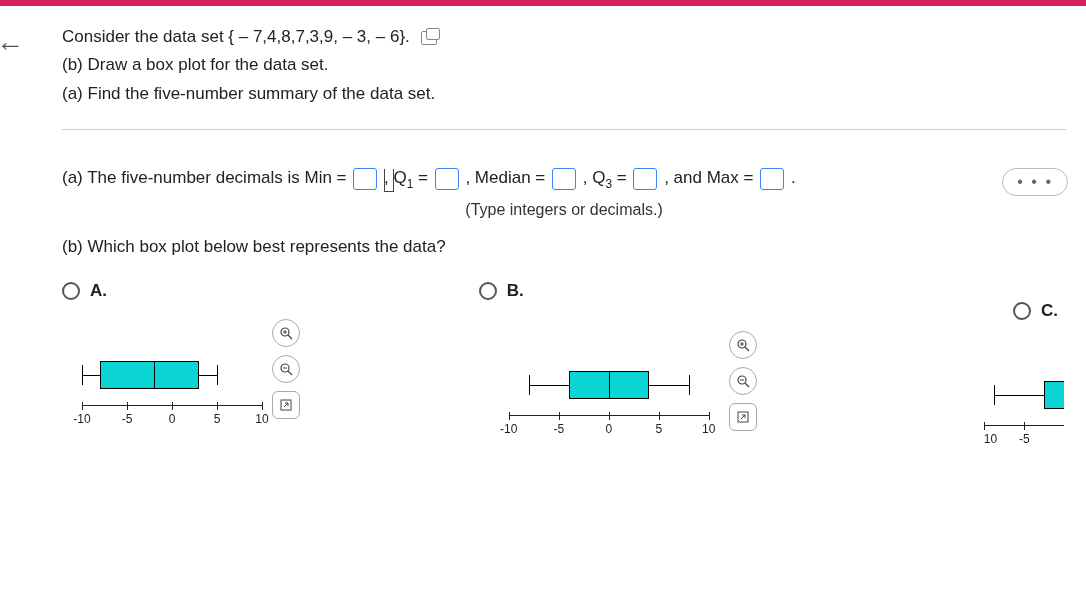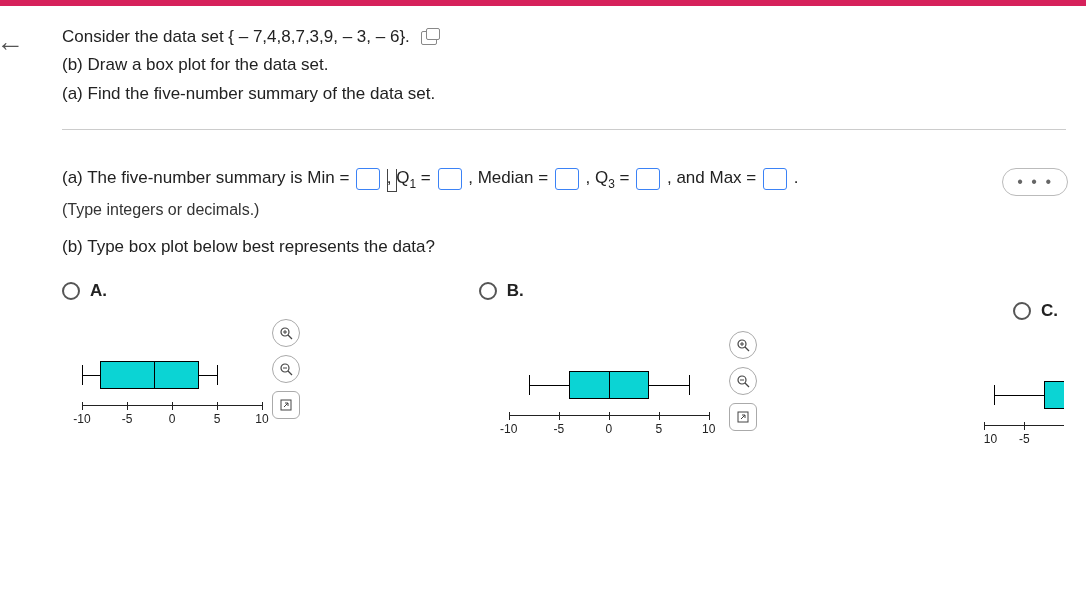--- a/index.html
+++ b/index.html
@@ -11,21 +11,21 @@
   .problem-line { margin-bottom: 2px; }
   .copy-icon { display: inline-block; width: 16px; height: 14px; border: 1px solid #888; border-radius: 2px; position: relative; margin-left: 6px; vertical-align: middle; }
   .copy-icon::after { content: ""; position: absolute; width: 12px; height: 10px; border: 1px solid #888; border-radius: 2px; top: -4px; left: 4px; background: #fff; }
   .rule { border: none; border-top: 1px solid #ccc; margin: 22px 0 0 32px; }
   .more-pill { position: absolute; right: 18px; top: 162px; border: 1px solid #bbb; border-radius: 14px; padding: 4px 14px; font-size: 16px; letter-spacing: 2px; color: #666; cursor: pointer; background: #fff; }
   .answers { margin-left: 32px; margin-top: 38px; font-size: 17px; }
   .ans-line { margin-bottom: 10px; }
   .blank { display: inline-block; width: 24px; height: 22px; border: 1px solid #3b82f6; border-radius: 3px; vertical-align: middle; margin: 0 2px; background: #fff; }
   .blank.cursor { position: relative; }
   .blank.cursor::after { content: ""; position: absolute; left: 30px; top: 0; width: 8px; height: 22px; border-left: 1px solid #444; border-right: 1px solid #444; border-bottom: 1px solid #444; }
-  .hint { font-size: 16px; color: #333; }
+  .hint { font-size: 16px; color: #333; text-align: center; }
   .part-b { margin-top: 18px; }
   .options { display: flex; margin-left: 32px; margin-top: 24px; gap: 0; }
   .opt { position: relative; }
   .opt.a { width: 440px; }
   .opt.b { width: 460px; }
   .opt.c { width: 160px; }
   .opt-head { font-size: 17px; font-weight: bold; display: flex; align-items: center; gap: 10px; }
   .radio { width: 18px; height: 18px; border: 2px solid #555; border-radius: 50%; display: inline-block; cursor: pointer; }
   .tool-col { position: absolute; display: flex; flex-direction: column; gap: 8px; }
   .opt.a .tool-col { left: 210px; top: 38px; }
@@ -57,35 +57,35 @@
     </div>
     <div class="problem-line">(b) Draw a box plot for the data set.</div>
     <div class="problem-line">(a) Find the five-number summary of the data set.</div>
   </div>
 
   <hr class="rule">
   <div class="more-pill">• • •</div>
 
   <div class="answers">
     <div class="ans-line">
-      <span>(a) The five-number summary is Min =</span>
+      <span>(a) The five-number decimals is Min =</span>
       <span class="blank cursor"></span>
       <span>, Q</span><sub>1</sub><span> = </span>
       <span class="blank"></span>
       <span>, Median = </span>
       <span class="blank"></span>
       <span>, Q</span><sub>3</sub><span> = </span>
       <span class="blank"></span>
       <span>, and Max = </span>
       <span class="blank"></span>
       <span>.</span>
     </div>
     <div class="hint">(Type integers or decimals.)</div>
 
-    <div class="part-b">(b) Type box plot below best represents the data?</div>
+    <div class="part-b">(b) Which box plot below best represents the data?</div>
   </div>
 
   <div class="options">
 
     <div class="opt a">
       <div class="opt-head">
         <span class="radio"></span>
         <span>A.</span>
       </div>
       <div class="tool-col">

